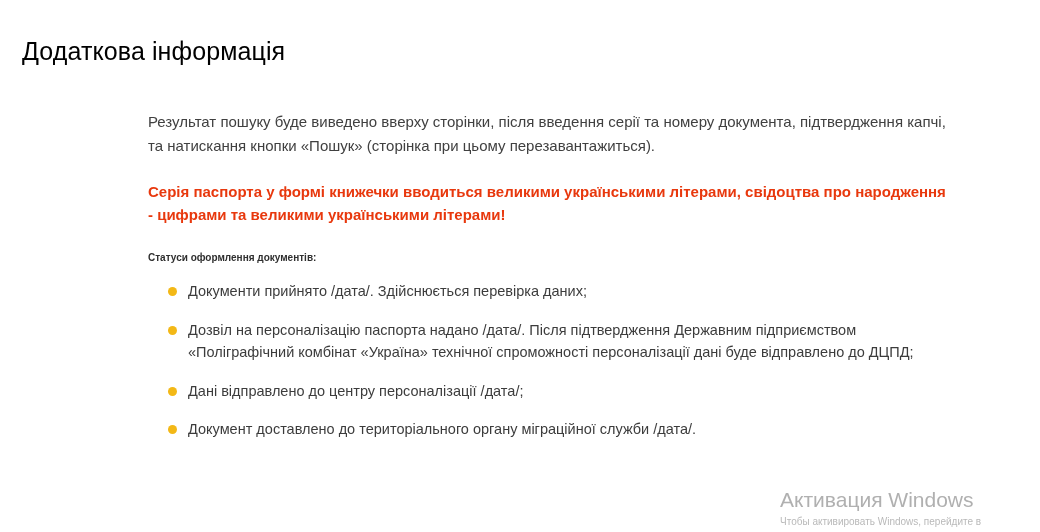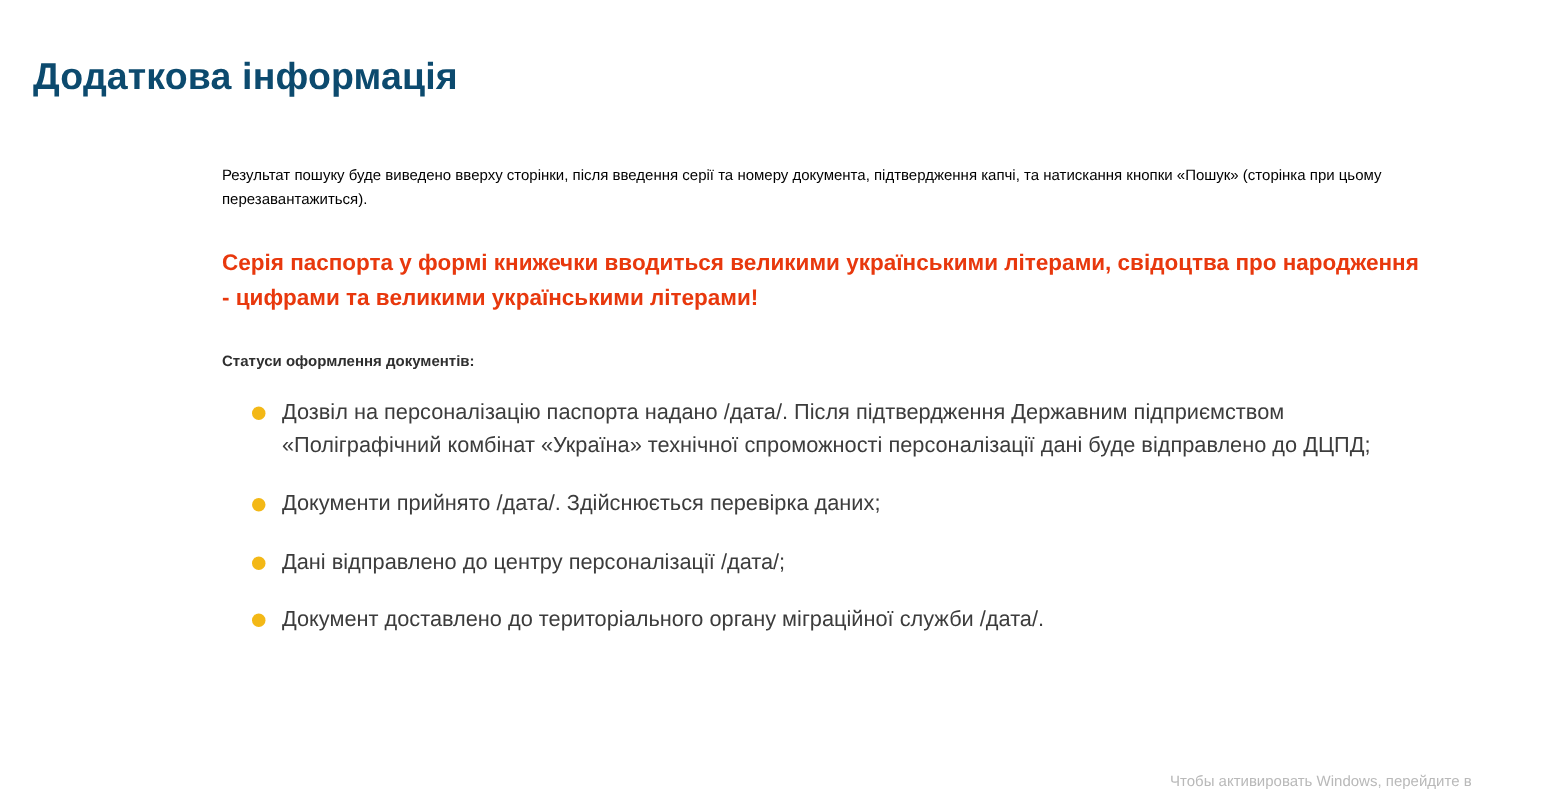--- a/index.html
+++ b/index.html
@@ -16,34 +16,34 @@
     position: relative;
   }
   .page {
     position: relative;
     width: 1040px;
     height: 532px;
     box-sizing: border-box;
   }
   .page-title {
     font-size: 25px;
-    font-weight: bold;
-    color: #0c4a6e;
+    font-weight: normal;
+    color: #000000;
     padding: 20px 0 0 22px;
     letter-spacing: 0.1px;
   }
   .content {
     margin-left: 148px;
     margin-top: 44px;
     width: 800px;
   }
   .intro {
-    font-size: 10px;
+    font-size: 15px;
     line-height: 1.6;
-    color: #000000;
+    color: #404040;
     margin: 0 0 22px 0;
   }
   .warning-bold {
     font-size: 15px;
     font-weight: bold;
     color: #e8380d;
     line-height: 1.55;
     margin: 0 0 26px 0;
   }
   .section-heading {
@@ -108,26 +108,27 @@
 
   <div class="content">
 
     <p class="intro">Результат пошуку буде виведено вверху сторінки, після введення серії та номеру документа, підтвердження капчі, та натискання кнопки «Пошук» (сторінка при цьому перезавантажиться).</p>
 
     <p class="warning-bold">Серія паспорта у формі книжечки вводиться великими українськими літерами, свідоцтва про народження - цифрами та великими українськими літерами!</p>
 
     <p class="section-heading">Статуси оформлення документів:</p>
 
     <ul class="status-list">
+      <li>Документи прийнято /дата/. Здійснюється перевірка даних;</li>
       <li>Дозвіл на персоналізацію паспорта надано /дата/. Після підтвердження Державним підприємством «Поліграфічний комбінат «Україна» технічної спроможності персоналізації дані буде відправлено до ДЦПД;</li>
-      <li>Документи прийнято /дата/. Здійснюється перевірка даних;</li>
       <li>Дані відправлено до центру персоналізації /дата/;</li>
       <li>Документ доставлено до територіального органу міграційної служби /дата/.</li>
     </ul>
 
   </div>
 
   <div class="activation">
+    <div class="act-title">Активация Windows</div>
     <div class="act-sub">Чтобы активировать Windows, перейдите в</div>
     <div class="act-sub">раздел "Параметры".</div>
   </div>
 
 </div>
 
 </body></html>

